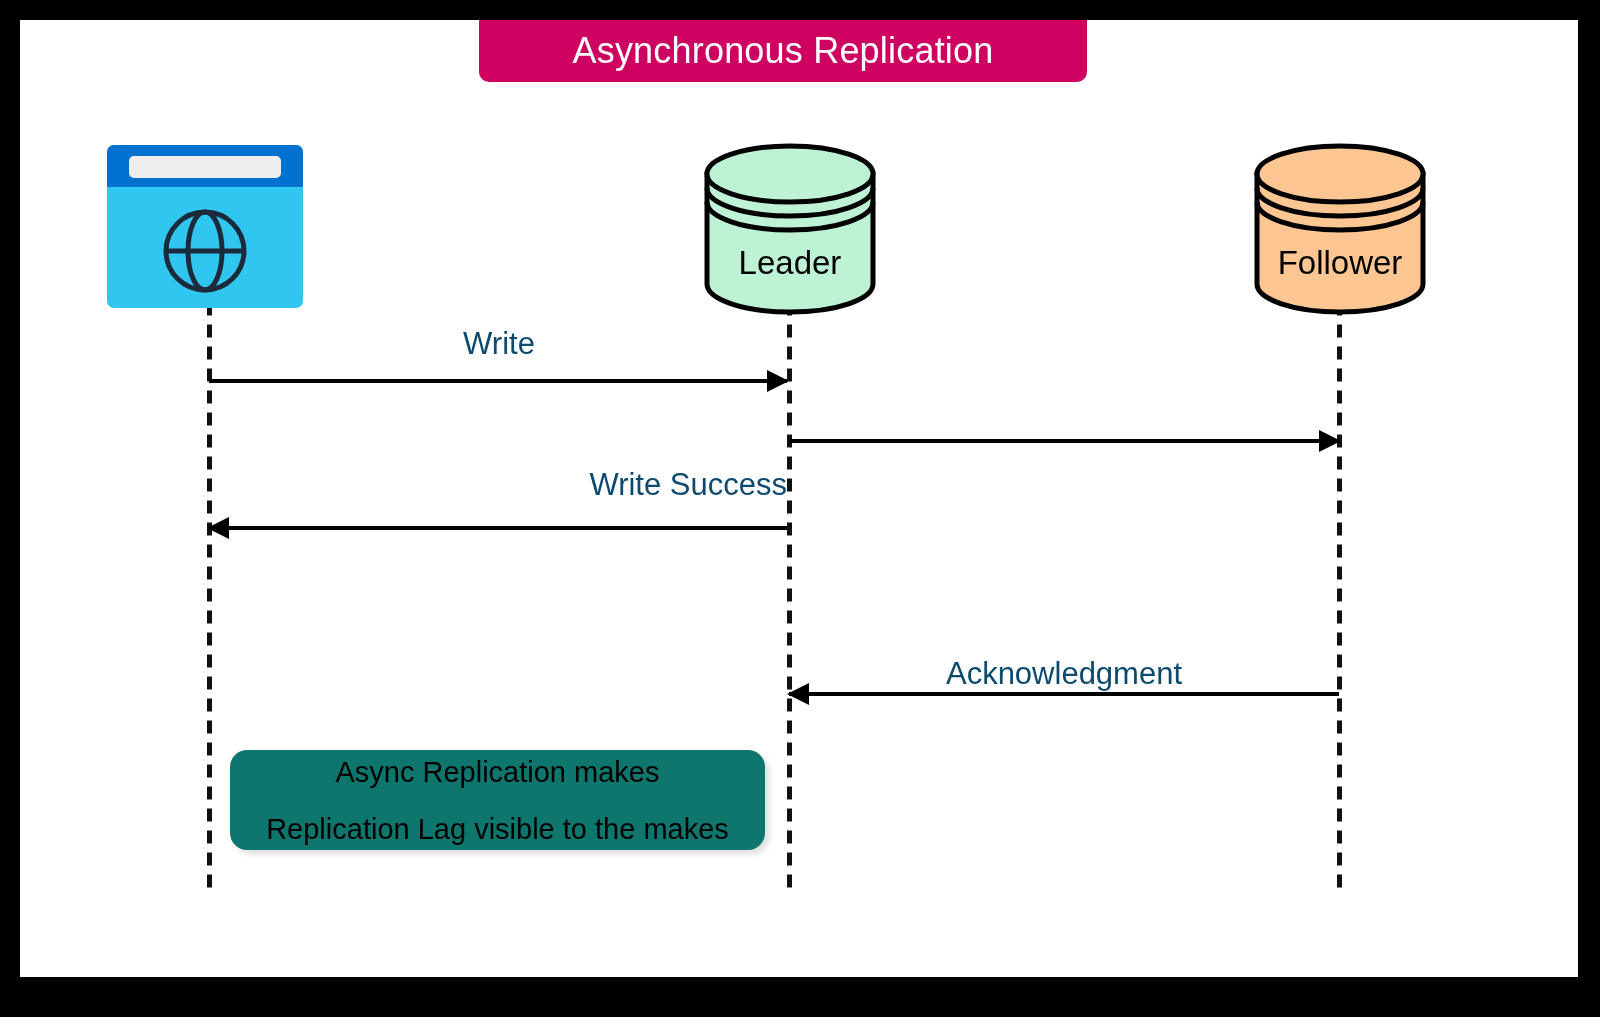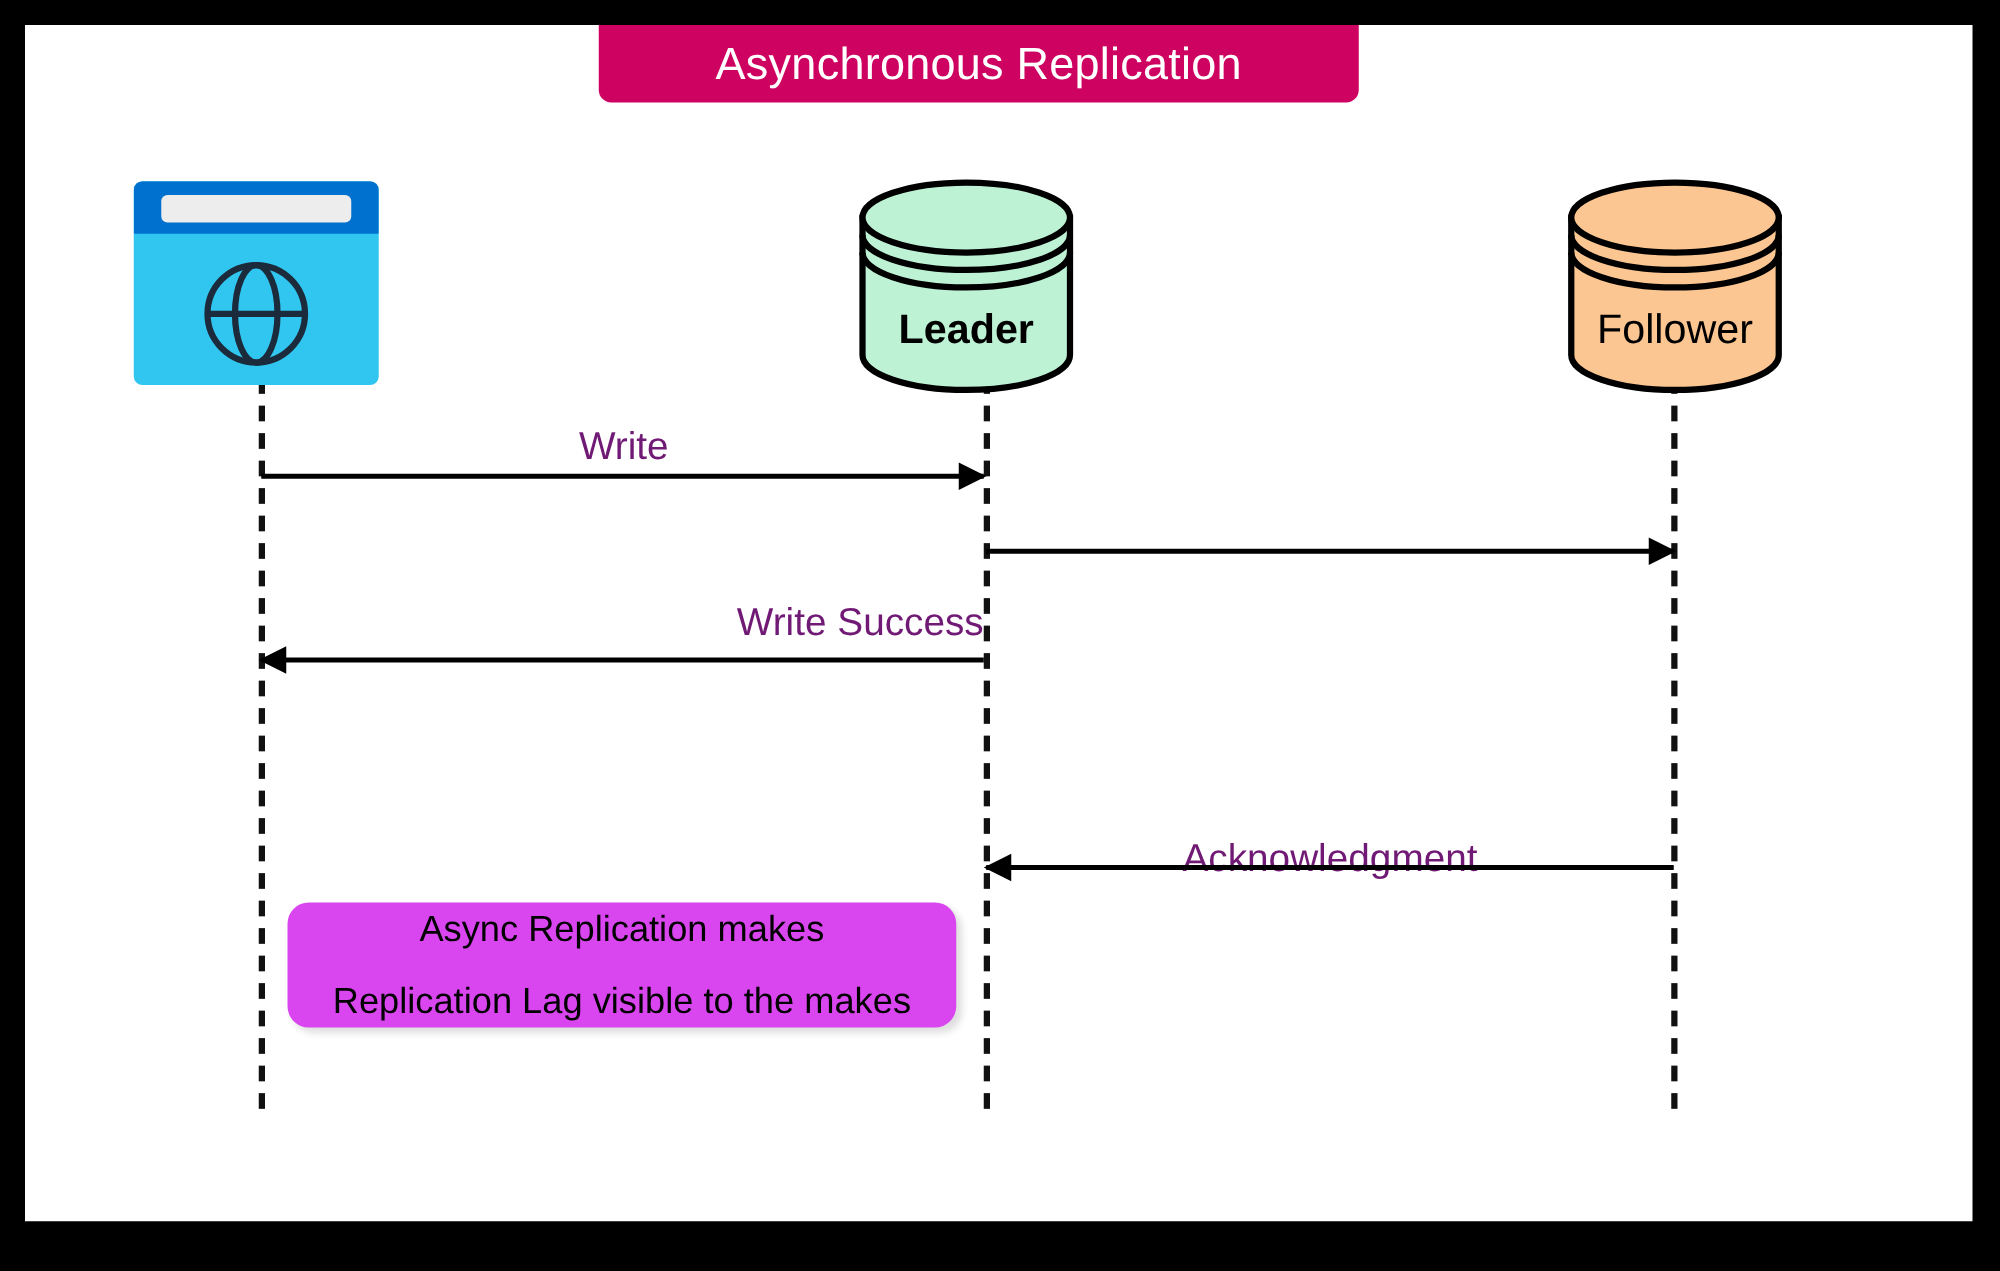--- a/index.html
+++ b/index.html
@@ -99,21 +99,21 @@
     width: 86px;
     height: 86px;
   }
 
   
   .db {
     position: absolute;
     width: 178px;
     height: 178px;
   }
-  #db-leader  { left: 664px; top: 120px; font-weight: bold; }
+  #db-leader  { left: 681px; top: 120px; }
   #db-follower{ left: 1231px; top: 120px; }
   .db-label {
     position: absolute;
     left: 0;
     top: 104px;
     width: 178px;
     text-align: center;
     font-size: 33px;
     color: #000000;
     pointer-events: none;
@@ -131,34 +131,33 @@
     width: 0;
     height: 0;
     border-top: 11px solid transparent;
     border-bottom: 11px solid transparent;
   }
   .arrowhead.right { border-left: 22px solid #000000; }
   .arrowhead.left  { border-right: 22px solid #000000; }
   .msg-label {
     position: absolute;
     font-size: 31px;
-    color: #701a75;
-    text-align: center;
-    white-space: nowrap;
-    margin-top: 13px;
+    color: #0c4a6e;
+    text-align: center;
+    white-space: nowrap;
   }
 
   
   #note-box {
     position: absolute;
     left: 210px;
-    top: 702px;
+    top: 730px;
     width: 535px;
     height: 100px;
-    background: #d946ef;
+    background: #0f766e;
     border-radius: 17px;
     box-shadow: 4px 4px 6px rgba(0,0,0,0.13);
     display: flex;
     flex-direction: column;
     align-items: center;
     justify-content: center;
     gap: 15px;
   }
   .note-line {
     font-size: 29px;

